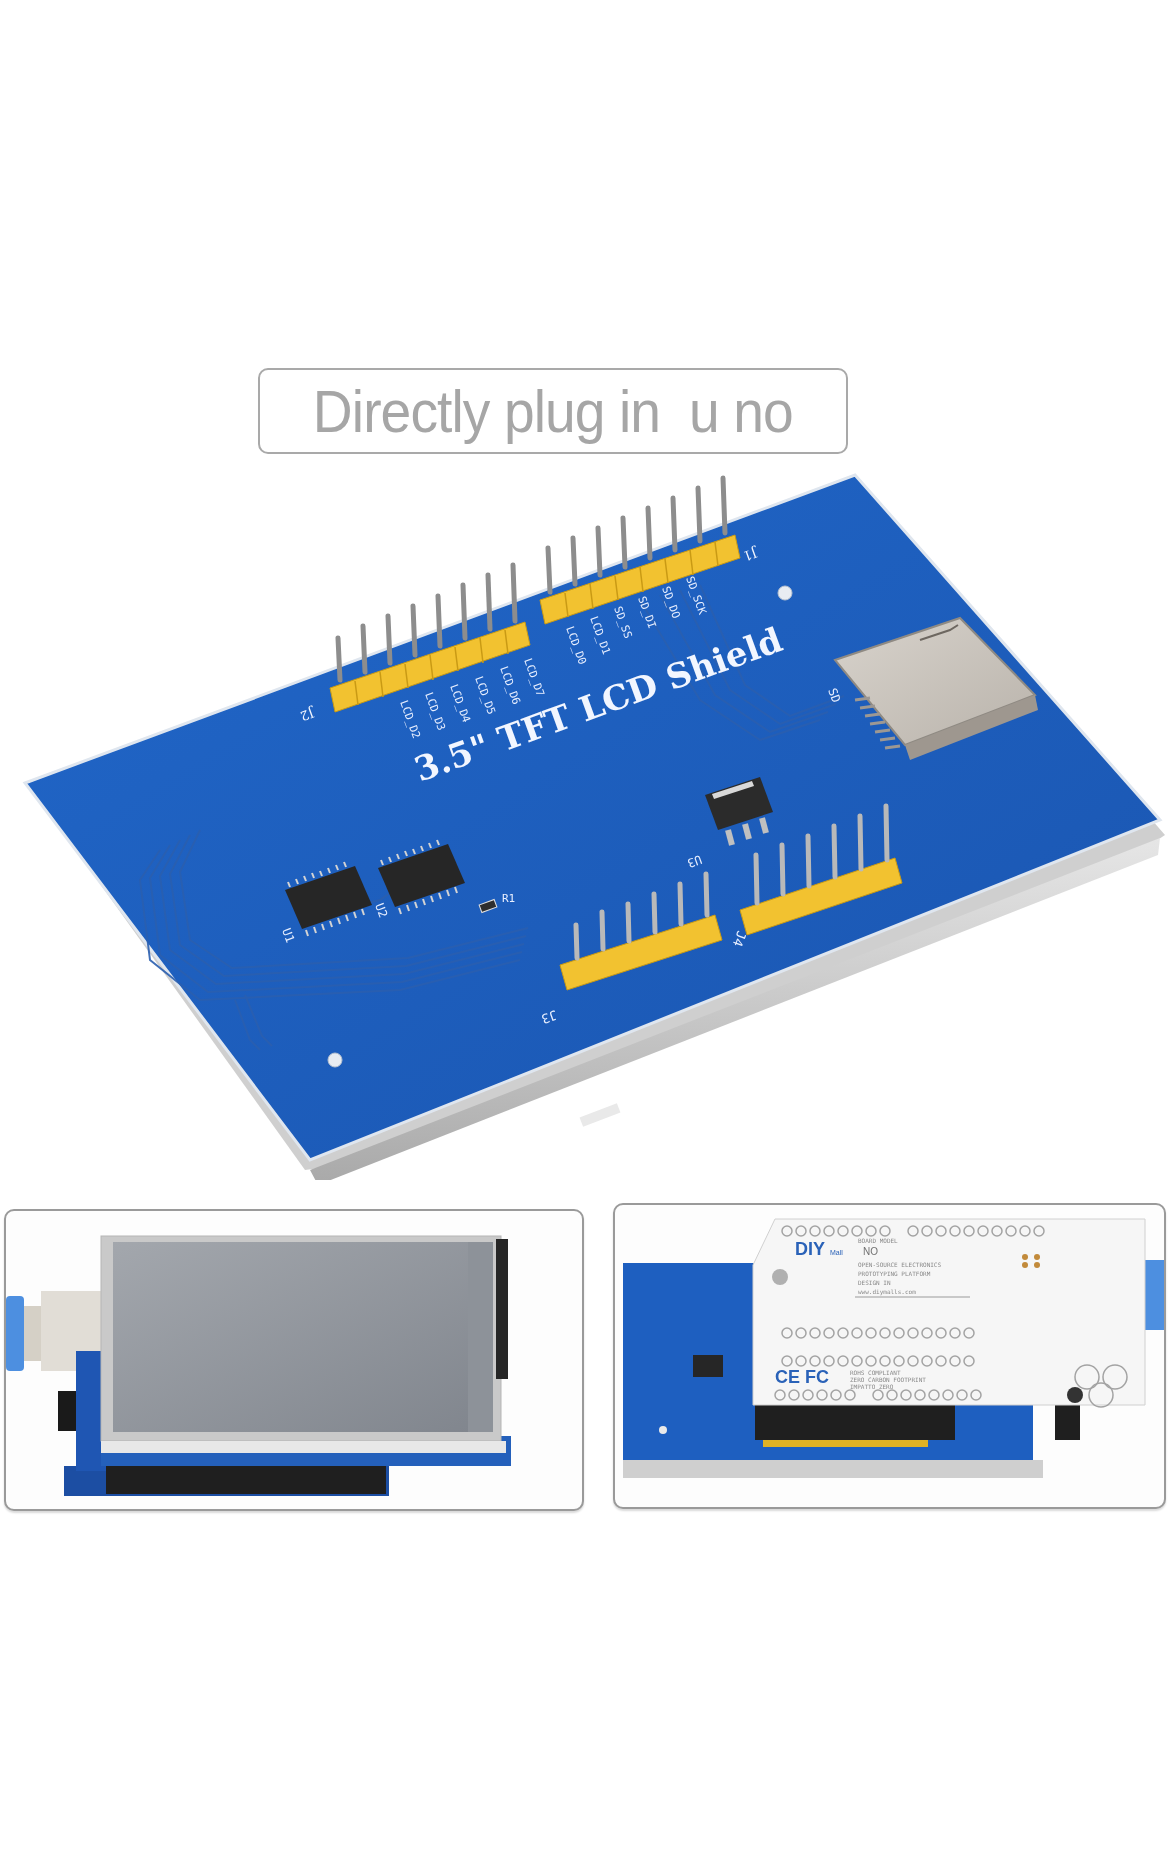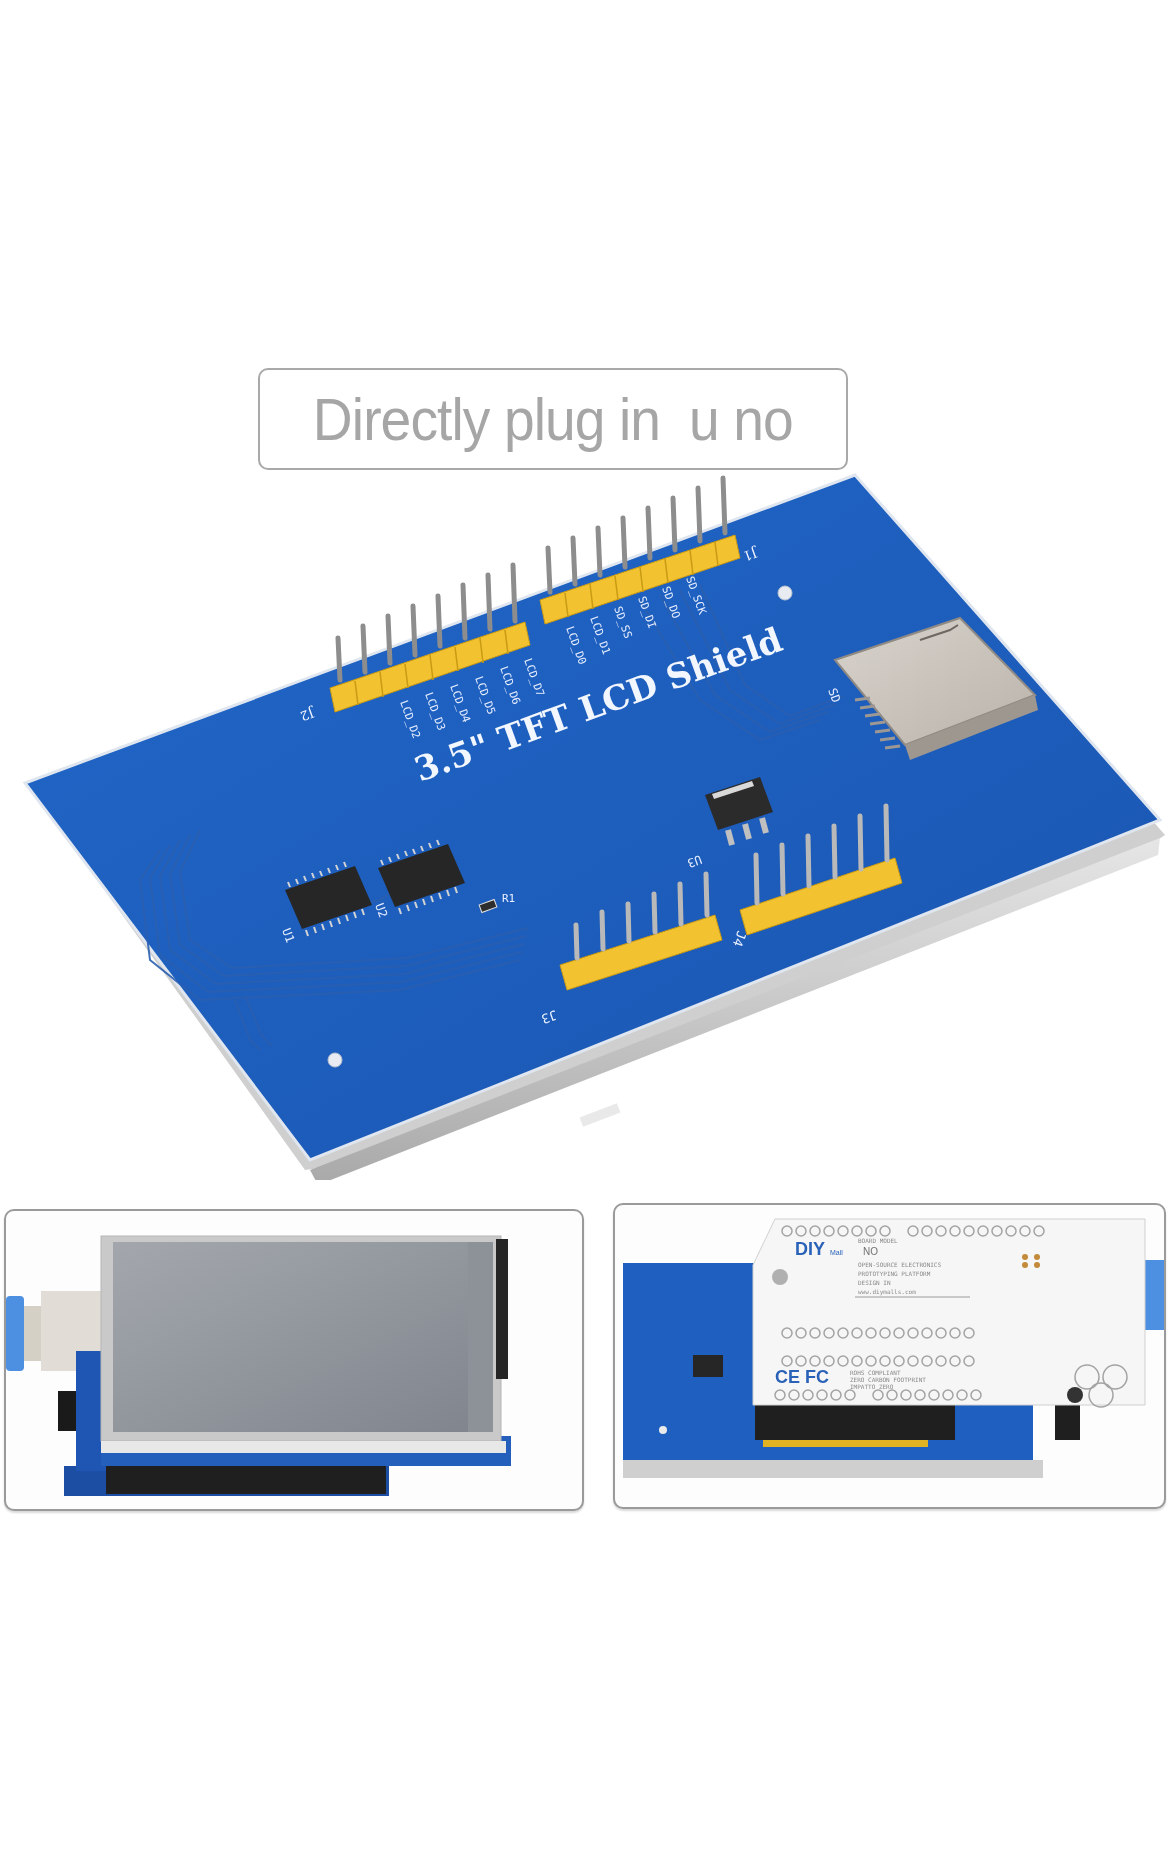--- a/index.html
+++ b/index.html
@@ -1,18 +1,18 @@
 <!DOCTYPE html>
 <html><head>
 <meta charset="utf-8">
 <style>
   html, body { margin: 0; padding: 0; background: #ffffff; }
   body { width: 1170px; height: 1873px; position: relative; overflow: hidden; font-family: "Liberation Sans", sans-serif; }
   .caption-box {
-    position: absolute; left: 258px; top: 368px; width: 590px; height: 102px;
+    position: absolute; left: 258px; top: 368px; width: 590px; height: 86px;
     border: 2px solid #a9a9a9; border-radius: 10px; box-sizing: border-box;
     display: flex; align-items: center; justify-content: center;
     background: #ffffff;
   }
   .caption-text {
     font-family: "Liberation Sans", sans-serif; font-size: 60px; color: #a6a6a6;
     letter-spacing: -1px; white-space: pre; transform: scaleX(0.92);
   }
   .main-photo { position: absolute; left: 0; top: 460px; width: 1170px; height: 720px; }
   .thumb {

